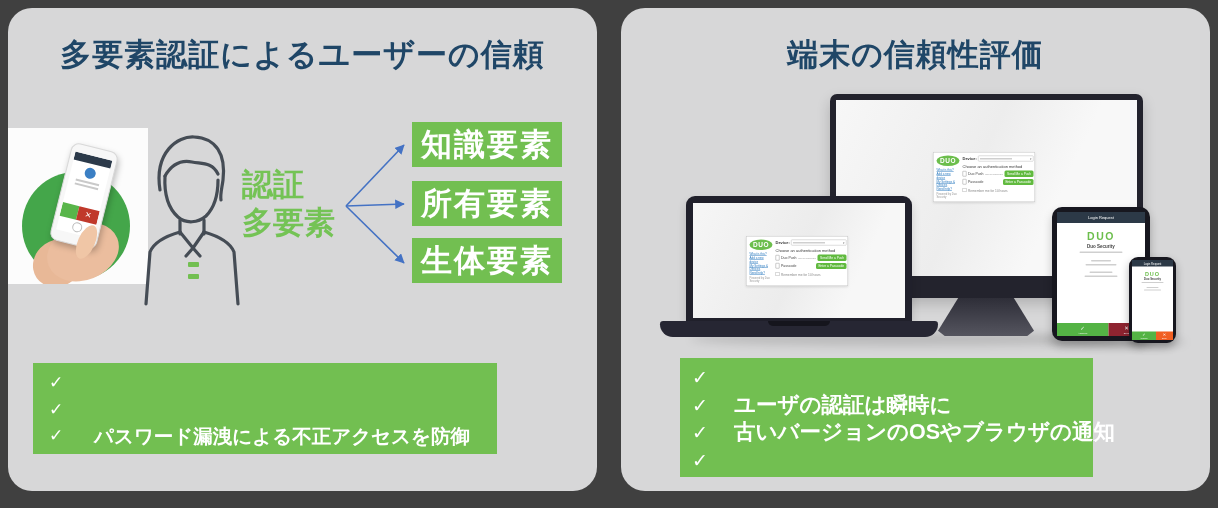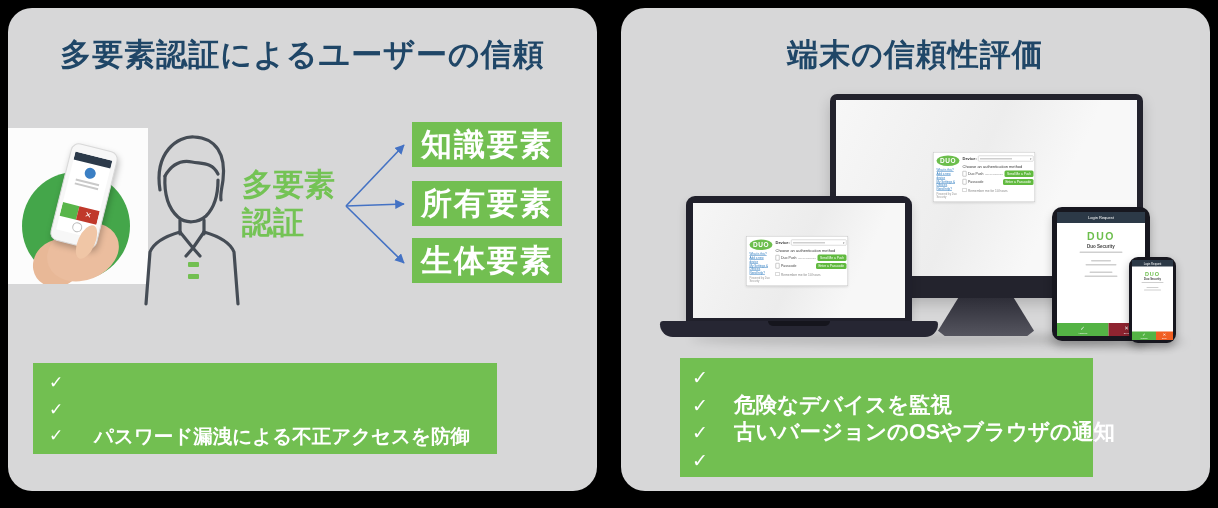--- a/index.html
+++ b/index.html
@@ -1,16 +1,16 @@
 <!DOCTYPE html>
 <html><head>
 <meta charset="utf-8">
 <style>
   html,body{margin:0;padding:0;background:#ffffff;}
-  #stage{position:relative;width:1218px;height:508px;background:#000000;overflow:hidden;
+  #stage{position:relative;width:1218px;height:508px;background:#404040;overflow:hidden;
          font-family:"Liberation Sans","DejaVu Sans",sans-serif;}
   .panel{position:absolute;top:8px;width:589px;height:483px;border-radius:24px;background:#d7d7d8;}
   #panel-left{left:8px;}
   #panel-right{left:621px;}
   .panel-title{position:absolute;top:26px;left:0;width:100%;text-align:center;
                font-size:31px;font-weight:700;color:#1f4667;letter-spacing:1px;}
 
   
   #photo{position:absolute;left:8px;top:128px;width:140px;height:156px;background:#fcfcfc;overflow:hidden;}
   #photo-circle{position:absolute;left:14px;top:44px;width:108px;height:108px;border-radius:50%;background:#44a64a;}
@@ -168,22 +168,22 @@
       <path d="M42,92 L42,106 M66,92 L66,106"></path>
       <path d="M42,104 C28,108 16,114 12,124 L8,176"></path>
       <path d="M66,104 C80,108 92,114 96,124 L100,176"></path>
       <path d="M42,104 L55,120 L48,128 M66,104 L55,120 L62,128"></path>
     </g>
     <rect x="50" y="134" width="11" height="5" rx="1" fill="#72bf51"></rect>
     <rect x="50" y="146" width="11" height="5" rx="1" fill="#72bf51"></rect>
   </svg>
 
   <div id="mfa-label">
+    <div>認証</div>
     <div>多要素</div>
-    <div>認証</div>
   </div>
 
   <svg id="mfa-arrows" width="76" height="152" viewBox="0 0 76 152">
     <defs>
       <marker id="ah" markerWidth="7" markerHeight="7" refX="5.5" refY="3" orient="auto">
         <path d="M0,0 L6,3 L0,6 Z" fill="#4472c4"></path>
       </marker>
     </defs>
     <g stroke="#4472c4" stroke-width="1.6">
       <line x1="8" y1="78" x2="66" y2="17" marker-end="url(#ah)"></line>
@@ -367,21 +367,21 @@
         </div>
     </div>
   </div>
 
   <div class="checklist" id="checklist-right">
     <div class="check-line">
       <span class="check-glyph">✓</span>
     </div>
     <div class="check-line">
       <span class="check-glyph">✓</span>
-      <span>危険なデバイスを監視</span>
+      <span>ユーザの認証は瞬時に</span>
     </div>
     <div class="check-line">
       <span class="check-glyph">✓</span>
       <span>古いバージョンのOSやブラウザの通知</span>
     </div>
     <div class="check-line">
       <span class="check-glyph">✓</span>
     </div>
   </div>
 

